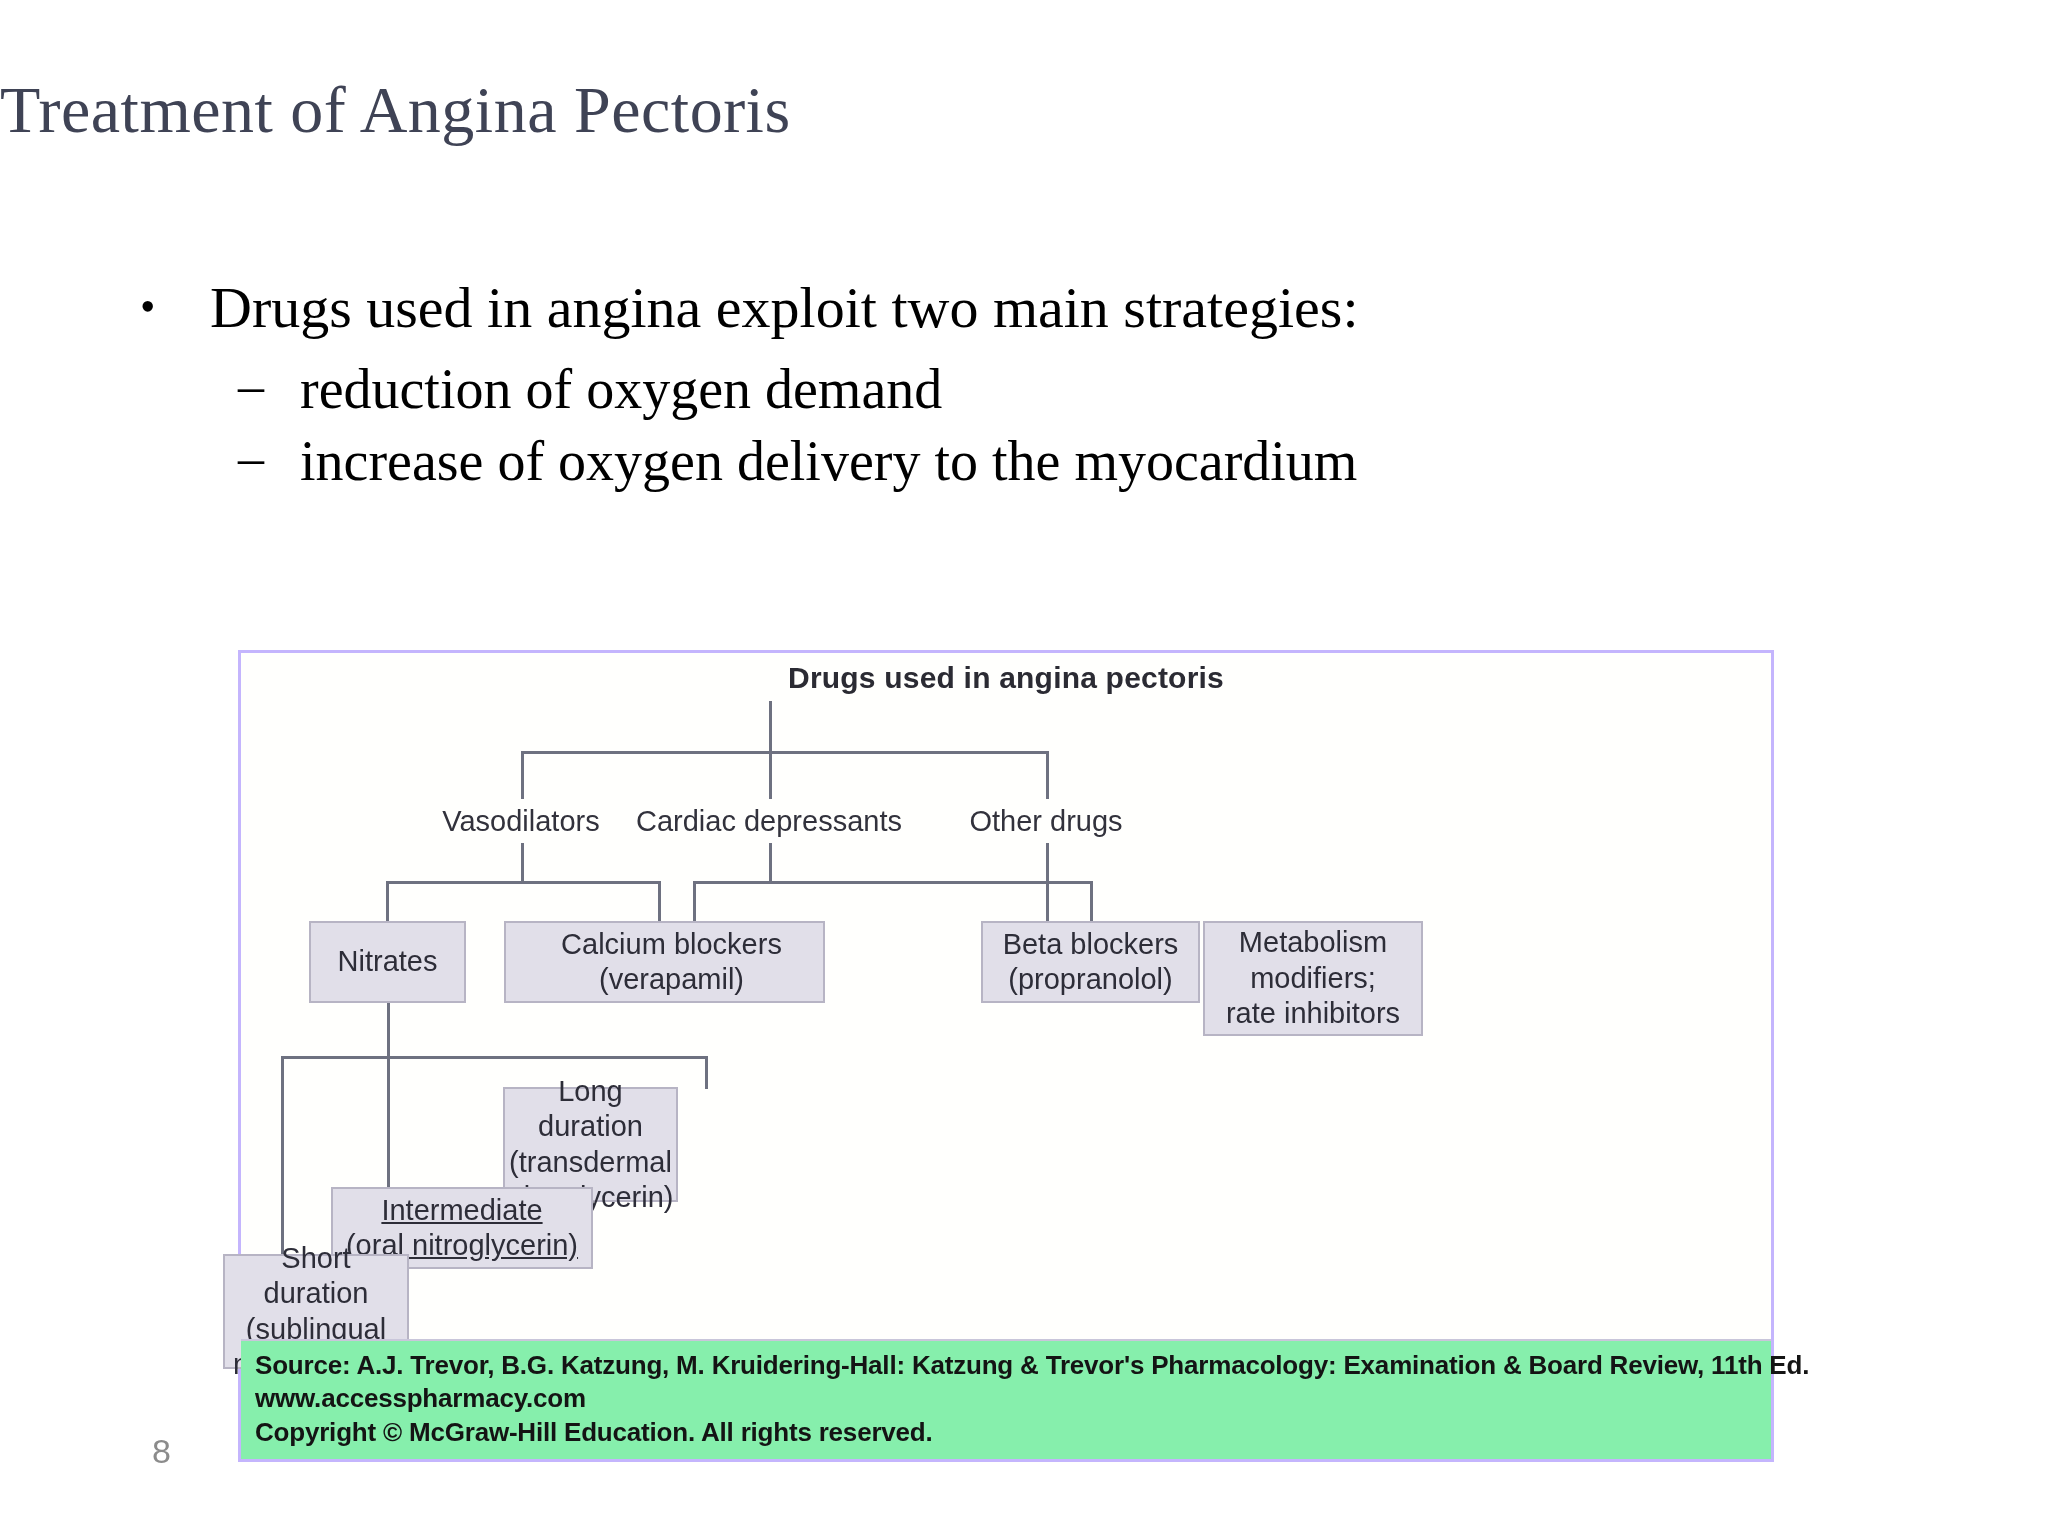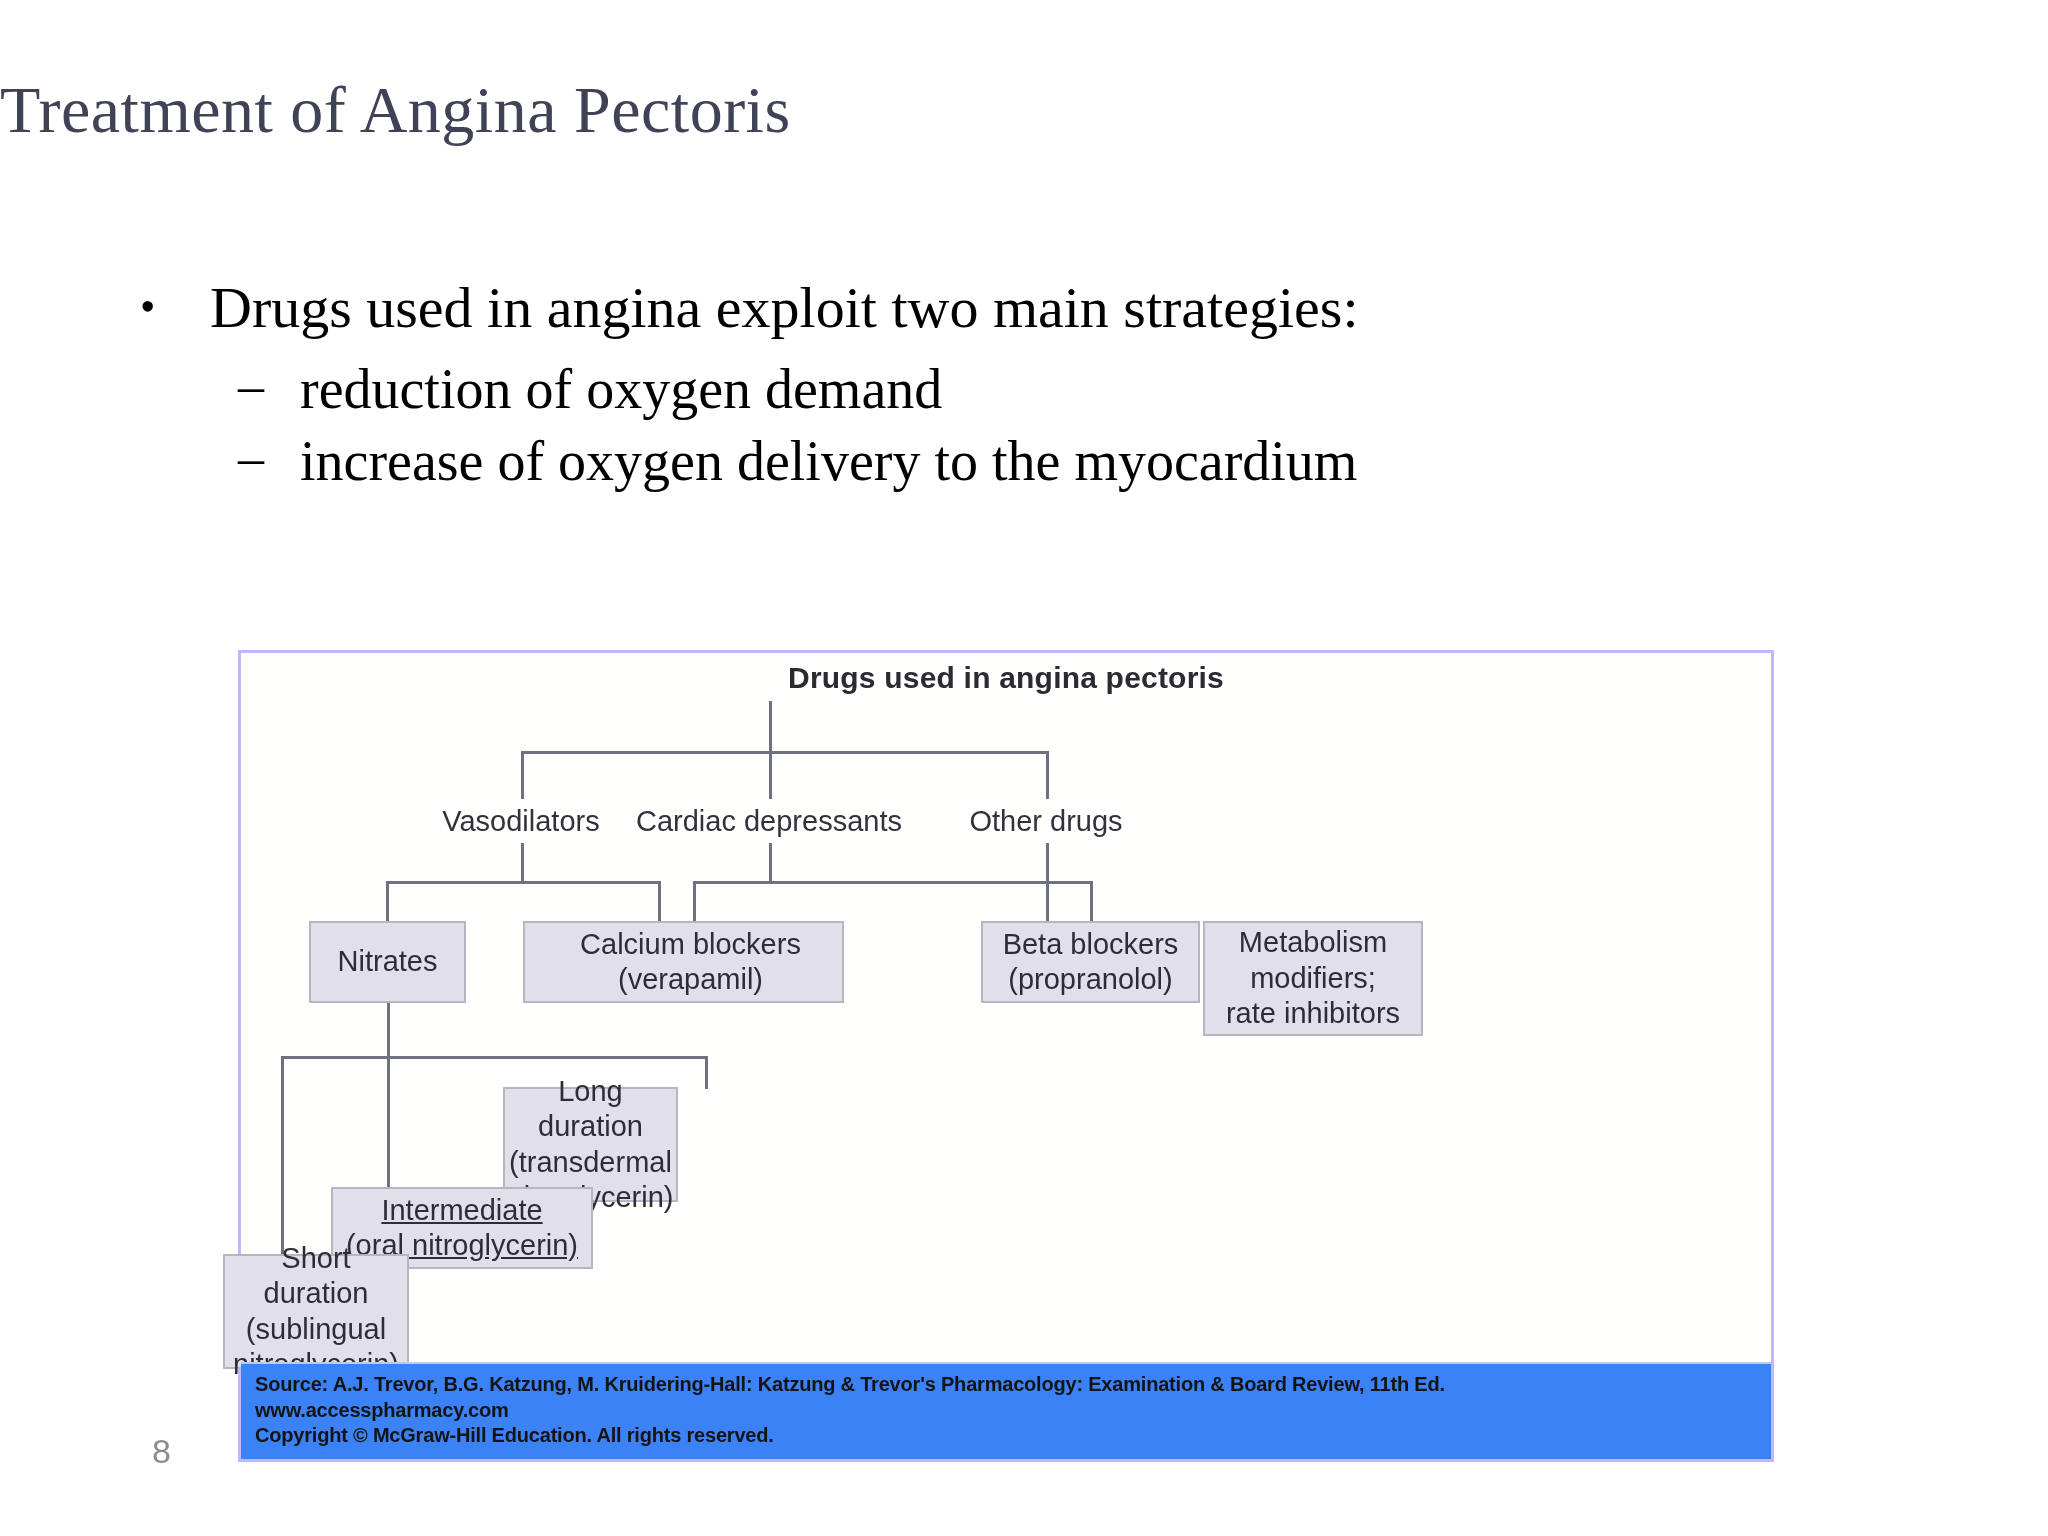--- a/index.html
+++ b/index.html
@@ -135,24 +135,24 @@
   .source-box {
     position: absolute;
     left: 0;
     bottom: 0;
     width: 100%;
     border-top: 2px solid #c9c6da;
     box-sizing: border-box;
     padding: 8px 14px 10px 14px;
     font-family: "Liberation Sans", sans-serif;
     font-weight: bold;
-    font-size: 20px;
+    font-size: 26px;
     line-height: 1.28;
     color: #141414;
-    background: #3b82f6;
+    background: #86efac;
     letter-spacing: -0.2px;
   }
   .source-box div { white-space: nowrap; }
 
   
   .page-number {
     position: absolute;
     left: 152px;
     top: 1432px;
     font-family: "Liberation Sans", sans-serif;
@@ -207,21 +207,21 @@
   <div class="ln h" style="left:452px; top:228px; width:400px;"></div>
   <div class="ln v" style="left:452px; top:228px; height:40px;"></div>
   <div class="ln v" style="left:849px; top:228px; height:40px;"></div>
 
   <div class="ln v" style="left:805px; top:190px; height:78px;"></div>
 
   <div class="node-box" style="left:68px; top:268px; width:157px; height:82px;">
     <span>Nitrates</span>
   </div>
 
-  <div class="node-box" style="left:282px; top:268px; width:321px; height:82px;padding-left:24px;">
+  <div class="node-box" style="left:263px; top:268px; width:321px; height:82px;padding-left:24px;">
     <span>Calcium blockers
 (verapamil)</span>
   </div>
 
   <div class="node-box" style="left:740px; top:268px; width:219px; height:82px;">
     <span>Beta blockers
 (propranolol)</span>
   </div>
 
   <div class="node-box" style="left:962px; top:268px; width:220px; height:115px;">

